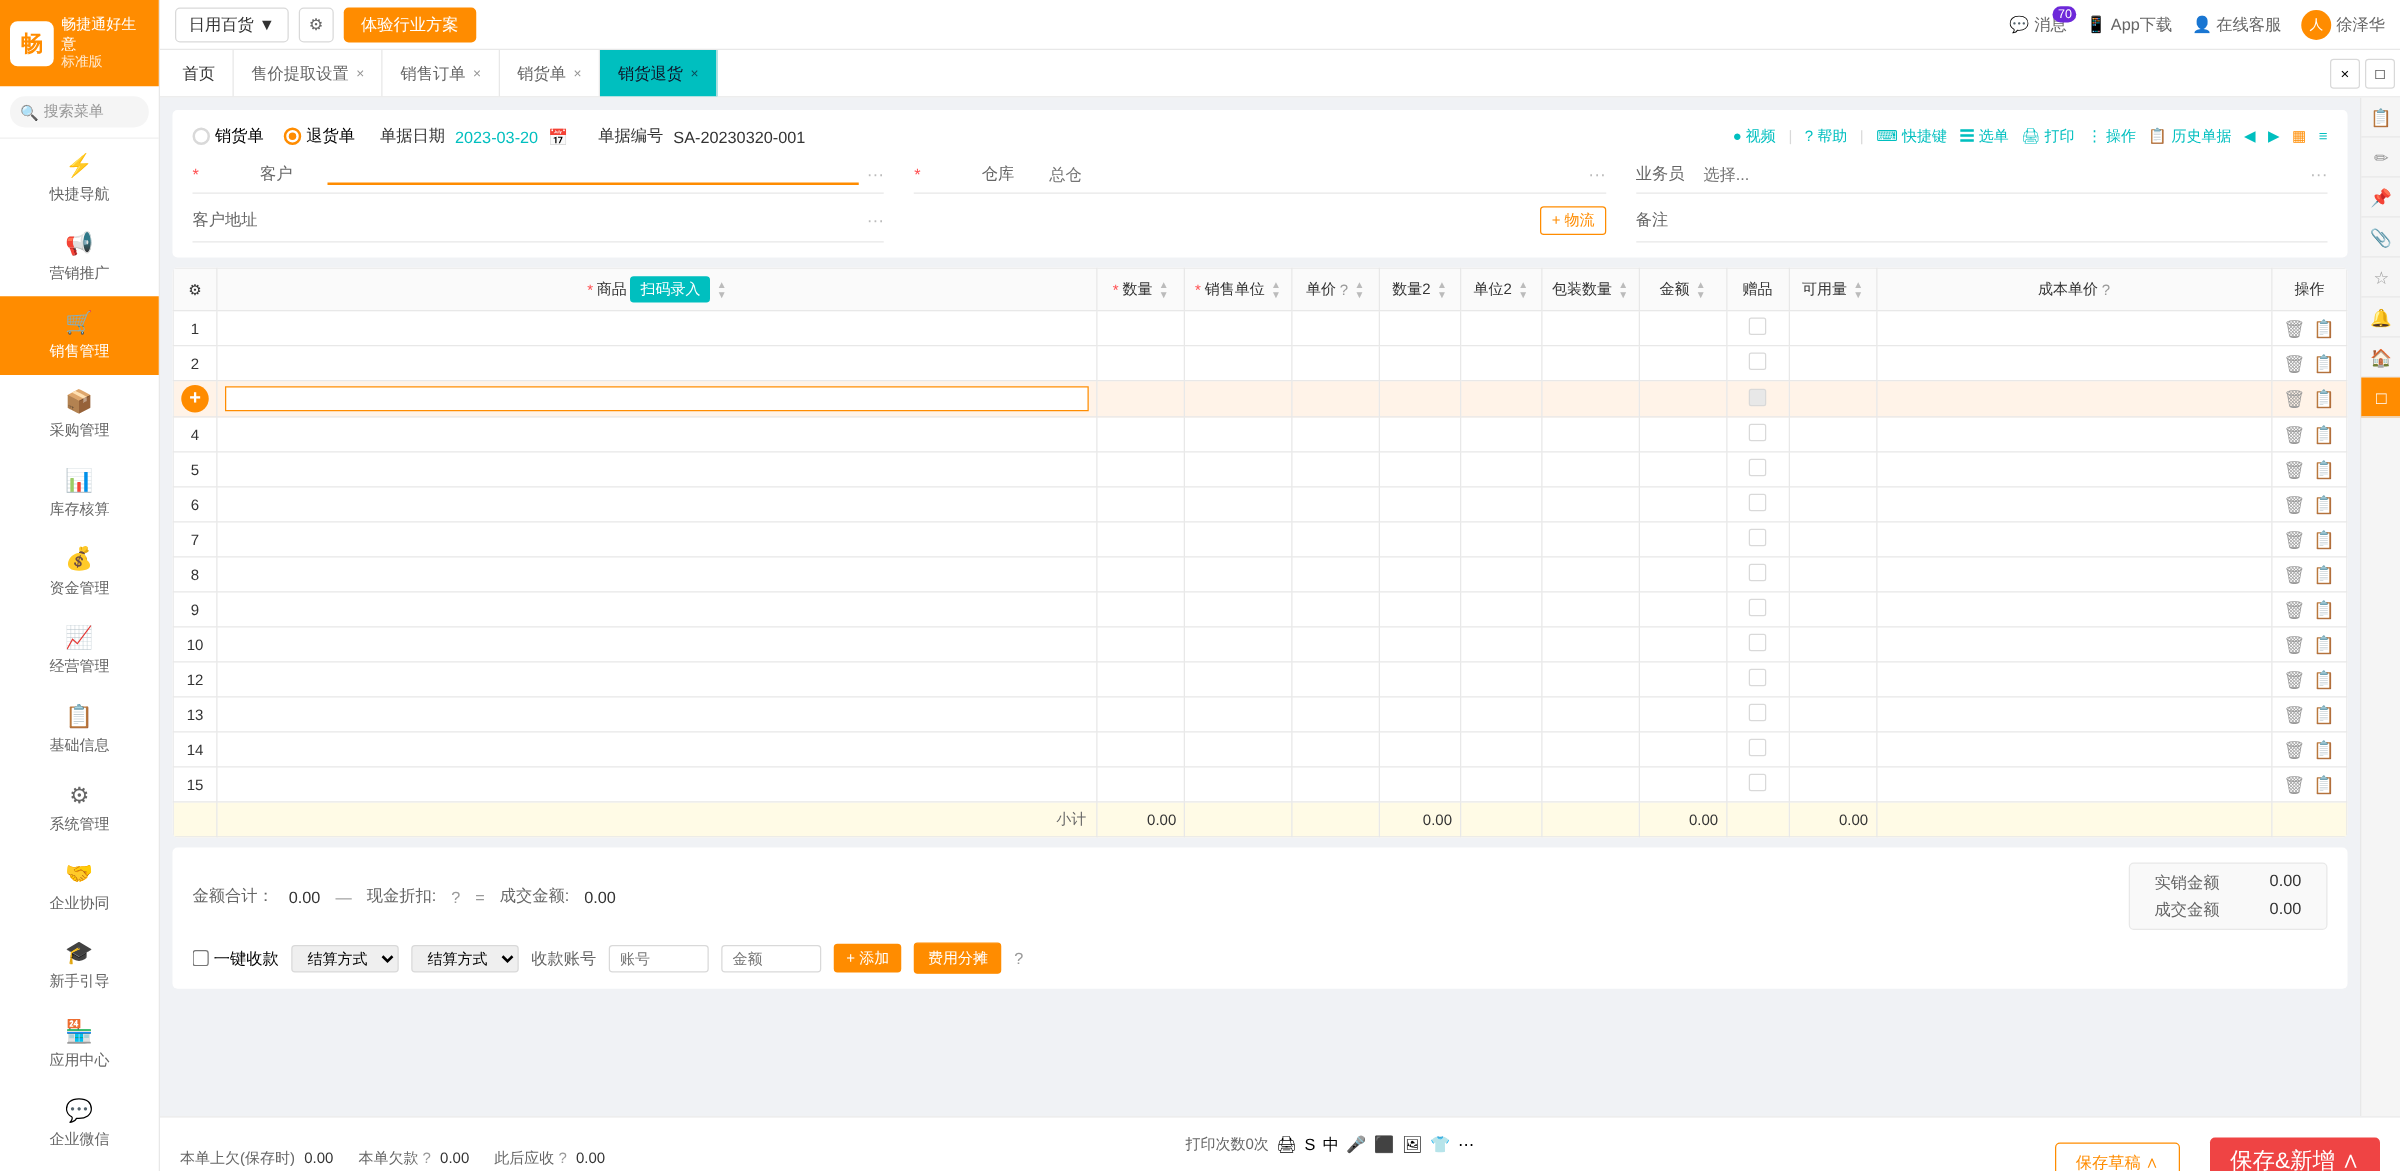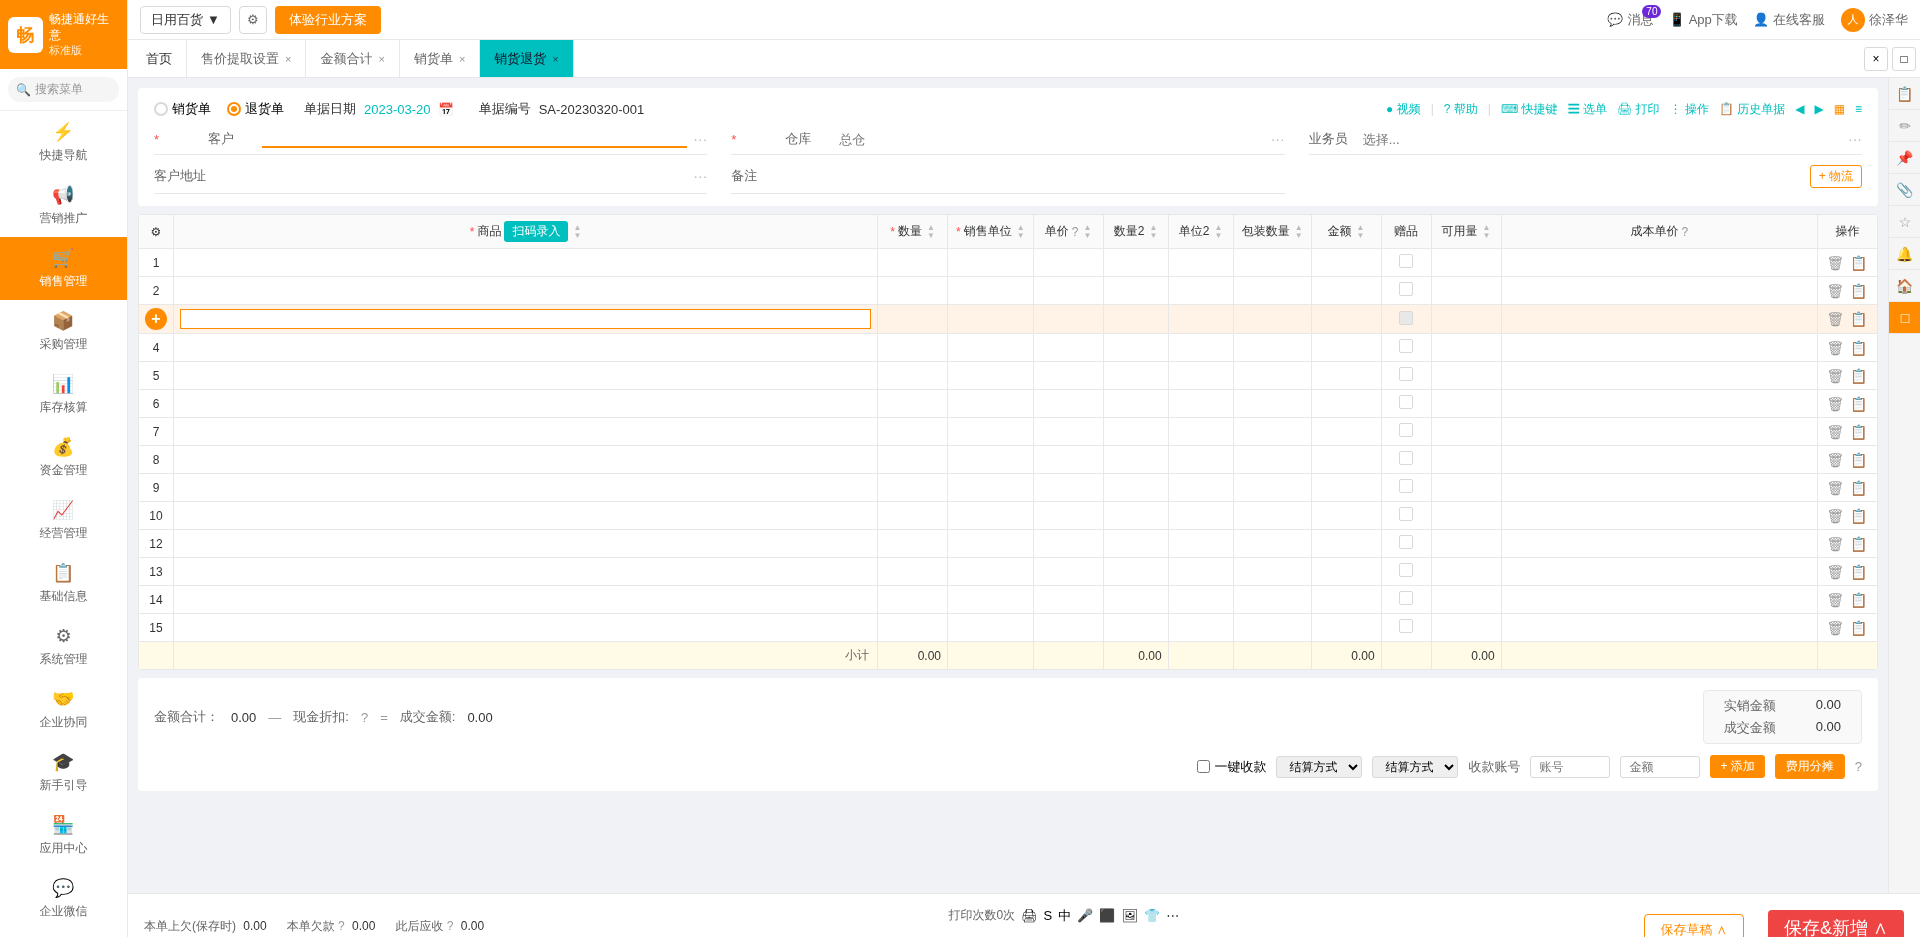--- a/index.html
+++ b/index.html
@@ -220,21 +220,21 @@
 
   <div class="tabs">
     <div class="tab home">
       <span>首页</span>
     </div>
     <div class="tab">
       <span>售价提取设置</span>
       <span class="tab-close">×</span>
     </div>
     <div class="tab">
-      <span>金额合计</span>
+      <span>销售订单</span>
       <span class="tab-close">×</span>
     </div>
     <div class="tab">
       <span>销货单</span>
       <span class="tab-close">×</span>
     </div>
     <div class="tab active">
       <span>销货退货</span>
       <span class="tab-close">×</span>
     </div>
@@ -306,29 +306,29 @@
             <span class="field-ellipsis">···</span>
 
           </div>
 
           <div class="field-row">
             <span class="field-label">客户地址</span>
             <input class="field-input" style="">
             <span class="field-ellipsis">···</span>
           </div>
 
-          <div class="field-row">
-            <span class="field-label">备注</span>
-            <input class="field-input" style="">
-          </div>
-
           <div class="field-row" style="justify-content:flex-end; border-bottom:none;">
             <div class="logistics-btn">
               <span>+ 物流</span>
             </div>
+          </div>
+
+          <div class="field-row">
+            <span class="field-label">备注</span>
+            <input class="field-input" style="">
           </div>
         </div>
       </div>
 
       <div class="table-wrapper">
         <table class="data-table">
           <thead>
             <tr>
               <th style="width:32px;">
                 <span>⚙</span>
@@ -731,21 +731,21 @@
               <span style="color:#666;">实销金额</span>
               <span style="color:#333;">0.00</span>
             </div>
             <div style="display:flex; justify-content:space-between; gap:40px;">
               <span style="color:#666;">成交金额</span>
               <span style="color:#333;">0.00</span>
             </div>
           </div>
         </div>
 
-        <div style="display:flex; align-items:center; gap:10px;justify-content:flex-end;">
+        <div style="display:flex; align-items:center; gap:10px;">
           <label class="checkbox-label">
             <input type="checkbox" style="">
             <span>一键收款</span>
           </label>
           <select class="payment-select">
             <option>结算方式</option>
           </select>
           <select class="payment-select">
             <option>结算方式</option>
           </select>

